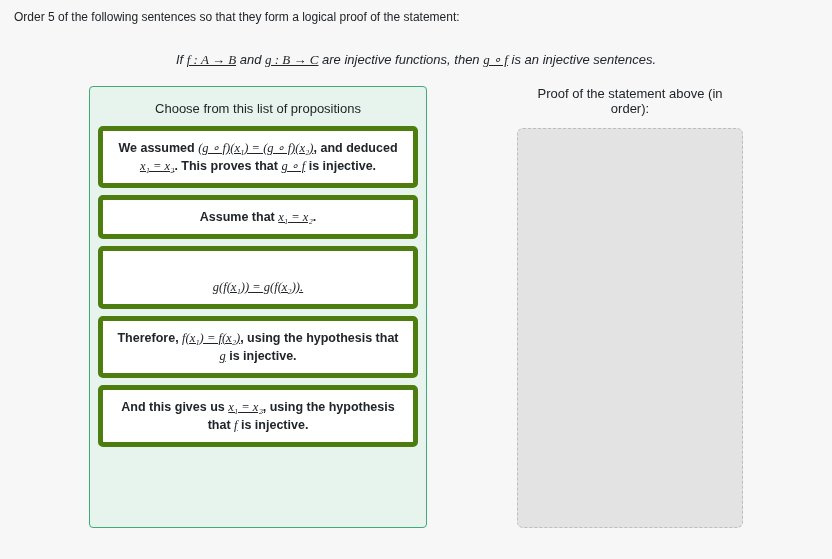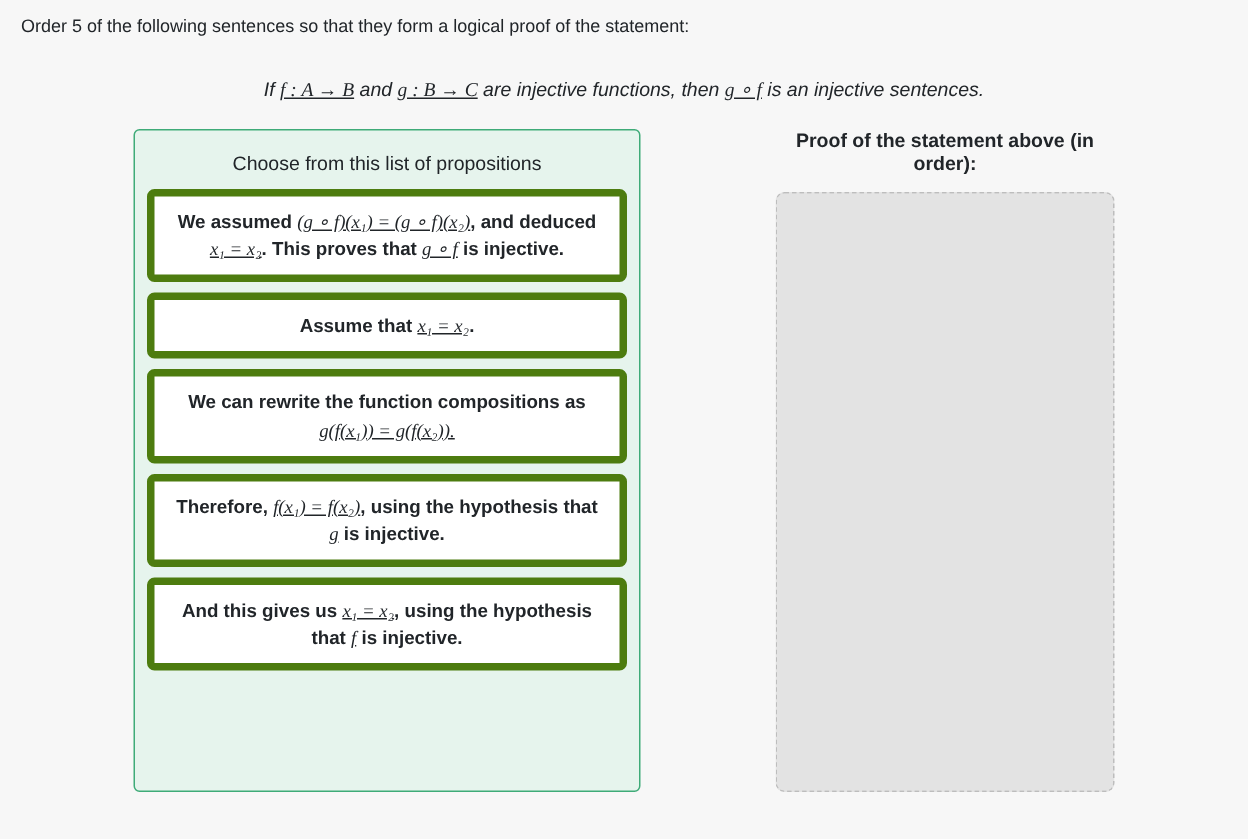--- a/index.html
+++ b/index.html
@@ -47,21 +47,20 @@
     padding: 8px 10px;
     margin-bottom: 7px;
     text-align: center;
     font-size: 12.5px;
     line-height: 1.45;
     cursor: grab;
   }
   .prop.bold { font-weight: 600; }
   .target-panel {
     width: 226px;
-    font-weight: bold;
   }
   .target-header {
     text-align: center;
     font-size: 13px;
     margin-bottom: 12px;
   }
   .dropzone {
     width: 100%;
     height: 400px;
     background: #e3e3e3;
@@ -86,21 +85,21 @@
 
     <div class="prop bold">
       <span>We assumed </span><span class="math">(g ∘ f)(x₁) = (g ∘ f)(x₂)</span><span>, and deduced </span><span class="math">x₁ = x₂</span><span>. This proves that </span><span class="math">g ∘ f</span><span> is injective.</span>
     </div>
 
     <div class="prop bold">
       <span>Assume that </span><span class="math">x₁ = x₂</span><span>.</span>
     </div>
 
     <div class="prop bold">
-      <span>We can rewrite the function compositions as</span><br>
+      <br>
       <span class="math">g(f(x₁)) = g(f(x₂)).</span>
     </div>
 
     <div class="prop bold">
       <span>Therefore, </span><span class="math">f(x₁) = f(x₂)</span><span>, using the hypothesis that </span><span class="math">g</span><span> is injective.</span>
     </div>
 
 
 
     <div class="prop bold">

